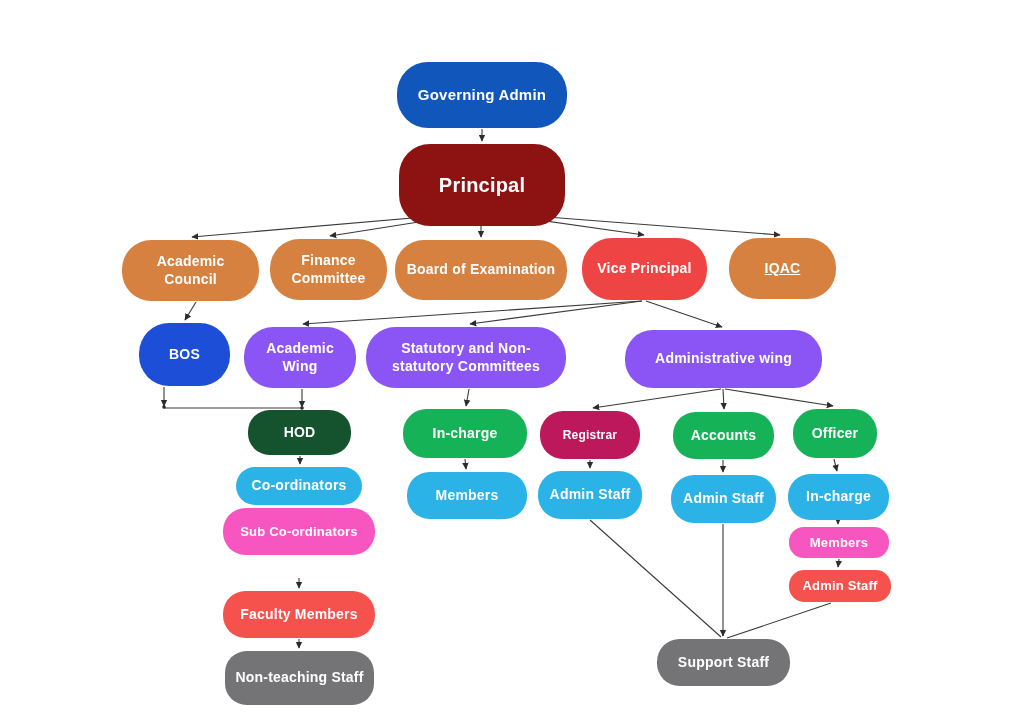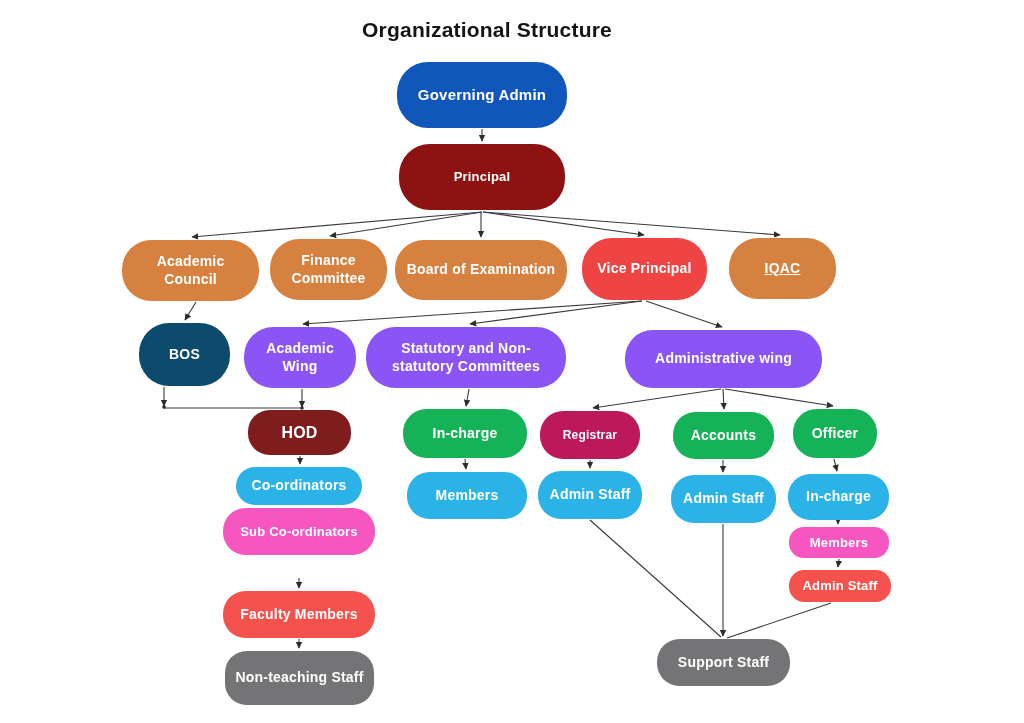--- a/index.html
+++ b/index.html
@@ -11,21 +11,20 @@
   .edges polyline{fill:none;stroke:#3a3a3e;stroke-width:1.1;}
   .edges circle{fill:#2c2c2e;}
   .node{position:absolute;display:flex;align-items:center;justify-content:center;
         text-align:center;color:#ffffff;font-weight:bold;white-space:pre-line;
         line-height:1.22;letter-spacing:.2px;box-sizing:border-box;padding:2px 6px;}
 </style>
 </head>
 <body>
 
 <div class="canvas">
-  <h1 class="title">Organizational Structure</h1>
   <svg class="edges" width="1024" height="723" viewBox="0 0 1024 723" xmlns="http://www.w3.org/2000/svg">
     <defs>
       <marker id="arrow" viewBox="0 0 8 8" refX="6.5" refY="4" markerWidth="7" markerHeight="7" orient="auto">
         <path d="M0,0.6 L7.2,4 L0,7.4 z" fill="#2c2c2e"></path>
       </marker>
     </defs>
   <polyline points="482,129 482,141" stroke="#3a3a3e" marker-end="url(#arrow)"></polyline>
       <polyline points="482,212 192,237" stroke="#3a3a3e" marker-end="url(#arrow)"></polyline>
       <polyline points="482,212 330,236" stroke="#3a3a3e" marker-end="url(#arrow)"></polyline>
       <polyline points="481,212 481,237" stroke="#3a3a3e" marker-end="url(#arrow)"></polyline>
@@ -53,35 +52,35 @@
       <polyline points="838,521 838,524" stroke="#3a3a3e" marker-end="url(#arrow)"></polyline>
       <polyline points="839,559 838,567" stroke="#3a3a3e" marker-end="url(#arrow)"></polyline>
       <polyline points="590,520 721,637" stroke="#3a3a3e"></polyline>
       <polyline points="723,524 723,636" stroke="#3a3a3e" marker-end="url(#arrow)"></polyline>
       <polyline points="831,603 727,638" stroke="#3a3a3e"></polyline>
       <circle cx="302" cy="408" r="1.8"></circle>
       <circle cx="164" cy="407" r="1.8"></circle>
     </svg>
   <div>
       <div class="node" style="left: 397px; top: 62px; width: 170px; height: 66px; background: rgb(17, 86, 187); font-size: 15px; border-radius: 31px;">Governing Admin</div>
-      <div class="node" style="left: 399px; top: 144px; width: 166px; height: 66px; background: rgb(141, 18, 18); font-size: 13px; border-radius: 31px;">Principal</div>
+      <div class="node" style="left: 399px; top: 144px; width: 166px; height: 82px; background: rgb(141, 18, 18); font-size: 20px; border-radius: 31px;">Principal</div>
       <div class="node" style="left: 122px; top: 240px; width: 137px; height: 61px; background: rgb(214, 129, 63); font-size: 14px; border-radius: 29.28px;">Academic
 Council</div>
       <div class="node" style="left: 270px; top: 239px; width: 117px; height: 61px; background: rgb(214, 129, 63); font-size: 14px; border-radius: 29.28px;">Finance
 Committee</div>
       <div class="node" style="left: 395px; top: 240px; width: 172px; height: 60px; background: rgb(214, 129, 63); font-size: 14px; border-radius: 28.8px;">Board of Examination</div>
       <div class="node" style="left: 582px; top: 238px; width: 125px; height: 62px; background: #ef4444; font-size: 14px; border-radius: 29.76px;">Vice Principal</div>
       <div class="node" style="left: 729px; top: 238px; width: 107px; height: 61px; background: rgb(214, 129, 63); font-size: 14px; border-radius: 29.28px; text-decoration: underline;">IQAC</div>
-      <div class="node" style="left: 139px; top: 323px; width: 91px; height: 63px; background: #0c4a6e; font-size: 14px; border-radius: 30.24px;">BOS</div>
+      <div class="node" style="left: 139px; top: 323px; width: 91px; height: 63px; background: #1d4ed8; font-size: 14px; border-radius: 30.24px;">BOS</div>
       <div class="node" style="left: 244px; top: 327px; width: 112px; height: 61px; background: rgb(139, 85, 245); font-size: 14px; border-radius: 29.28px;">Academic
 Wing</div>
       <div class="node" style="left: 366px; top: 327px; width: 200px; height: 61px; background: rgb(139, 85, 245); font-size: 14px; border-radius: 29.28px;">Statutory and Non-
 statutory Committees</div>
       <div class="node" style="left: 625px; top: 330px; width: 197px; height: 58px; background: rgb(139, 85, 245); font-size: 14px; border-radius: 27.84px;">Administrative wing</div>
-      <div class="node" style="left: 248px; top: 410px; width: 103px; height: 45px; background: #7f1d1d; font-size: 16px; border-radius: 21.6px;">HOD</div>
+      <div class="node" style="left: 248px; top: 410px; width: 103px; height: 45px; background: #14532d; font-size: 14px; border-radius: 21.6px;">HOD</div>
       <div class="node" style="left: 403px; top: 409px; width: 124px; height: 49px; background: rgb(22, 178, 87); font-size: 14px; border-radius: 23.52px;">In-charge</div>
       <div class="node" style="left: 540px; top: 411px; width: 100px; height: 48px; background: #be185d; font-size: 12px; border-radius: 23.04px;">Registrar</div>
       <div class="node" style="left: 673px; top: 412px; width: 101px; height: 47px; background: rgb(22, 178, 87); font-size: 14px; border-radius: 22.56px;">Accounts</div>
       <div class="node" style="left: 793px; top: 409px; width: 84px; height: 49px; background: rgb(22, 178, 87); font-size: 14px; border-radius: 23.52px;">Officer</div>
       <div class="node" style="left: 236px; top: 467px; width: 126px; height: 38px; background: rgb(43, 179, 232); font-size: 14px; border-radius: 23.52px;">Co-ordinators</div>
       <div class="node" style="left: 407px; top: 472px; width: 120px; height: 47px; background: rgb(43, 179, 232); font-size: 14px; border-radius: 22.56px;">Members</div>
       <div class="node" style="left: 538px; top: 471px; width: 104px; height: 48px; background: rgb(43, 179, 232); font-size: 14px; border-radius: 23.04px;">Admin Staff</div>
       <div class="node" style="left: 671px; top: 475px; width: 105px; height: 48px; background: rgb(43, 179, 232); font-size: 14px; border-radius: 23.04px;">Admin Staff</div>
       <div class="node" style="left: 788px; top: 474px; width: 101px; height: 46px; background: rgb(43, 179, 232); font-size: 14px; border-radius: 22.08px;">In-charge</div>
       <div class="node" style="left: 223px; top: 508px; width: 152px; height: 47px; background: rgb(247, 86, 192); font-size: 13px; border-radius: 22.56px;">Sub Co-ordinators</div>

